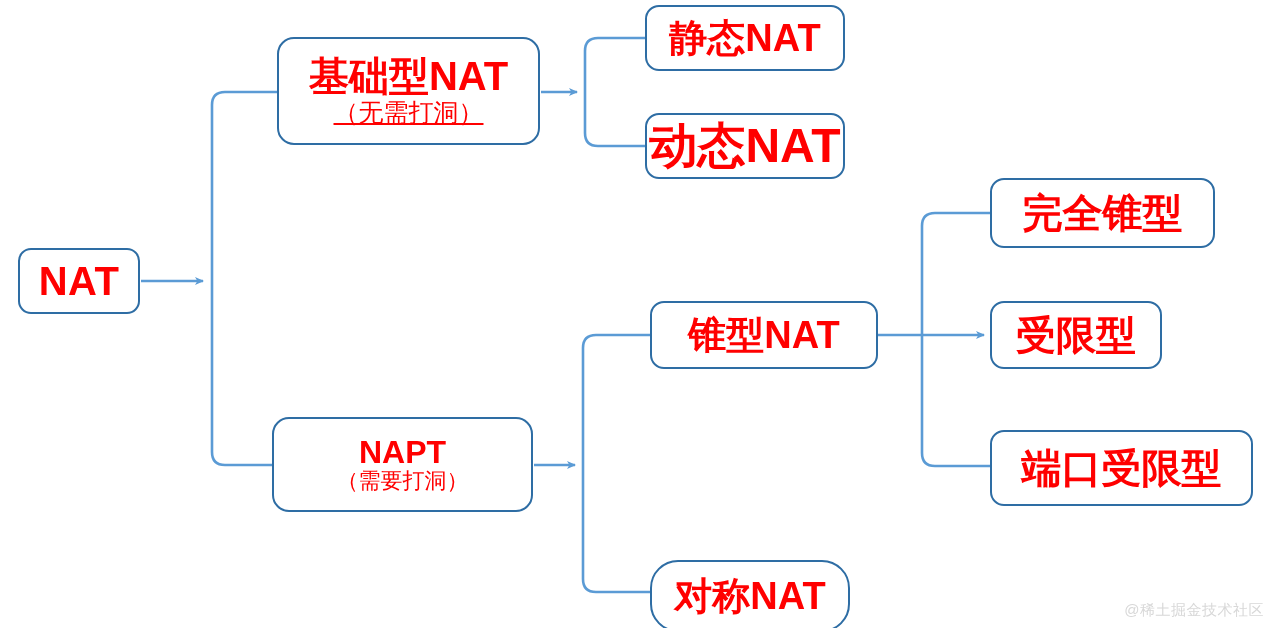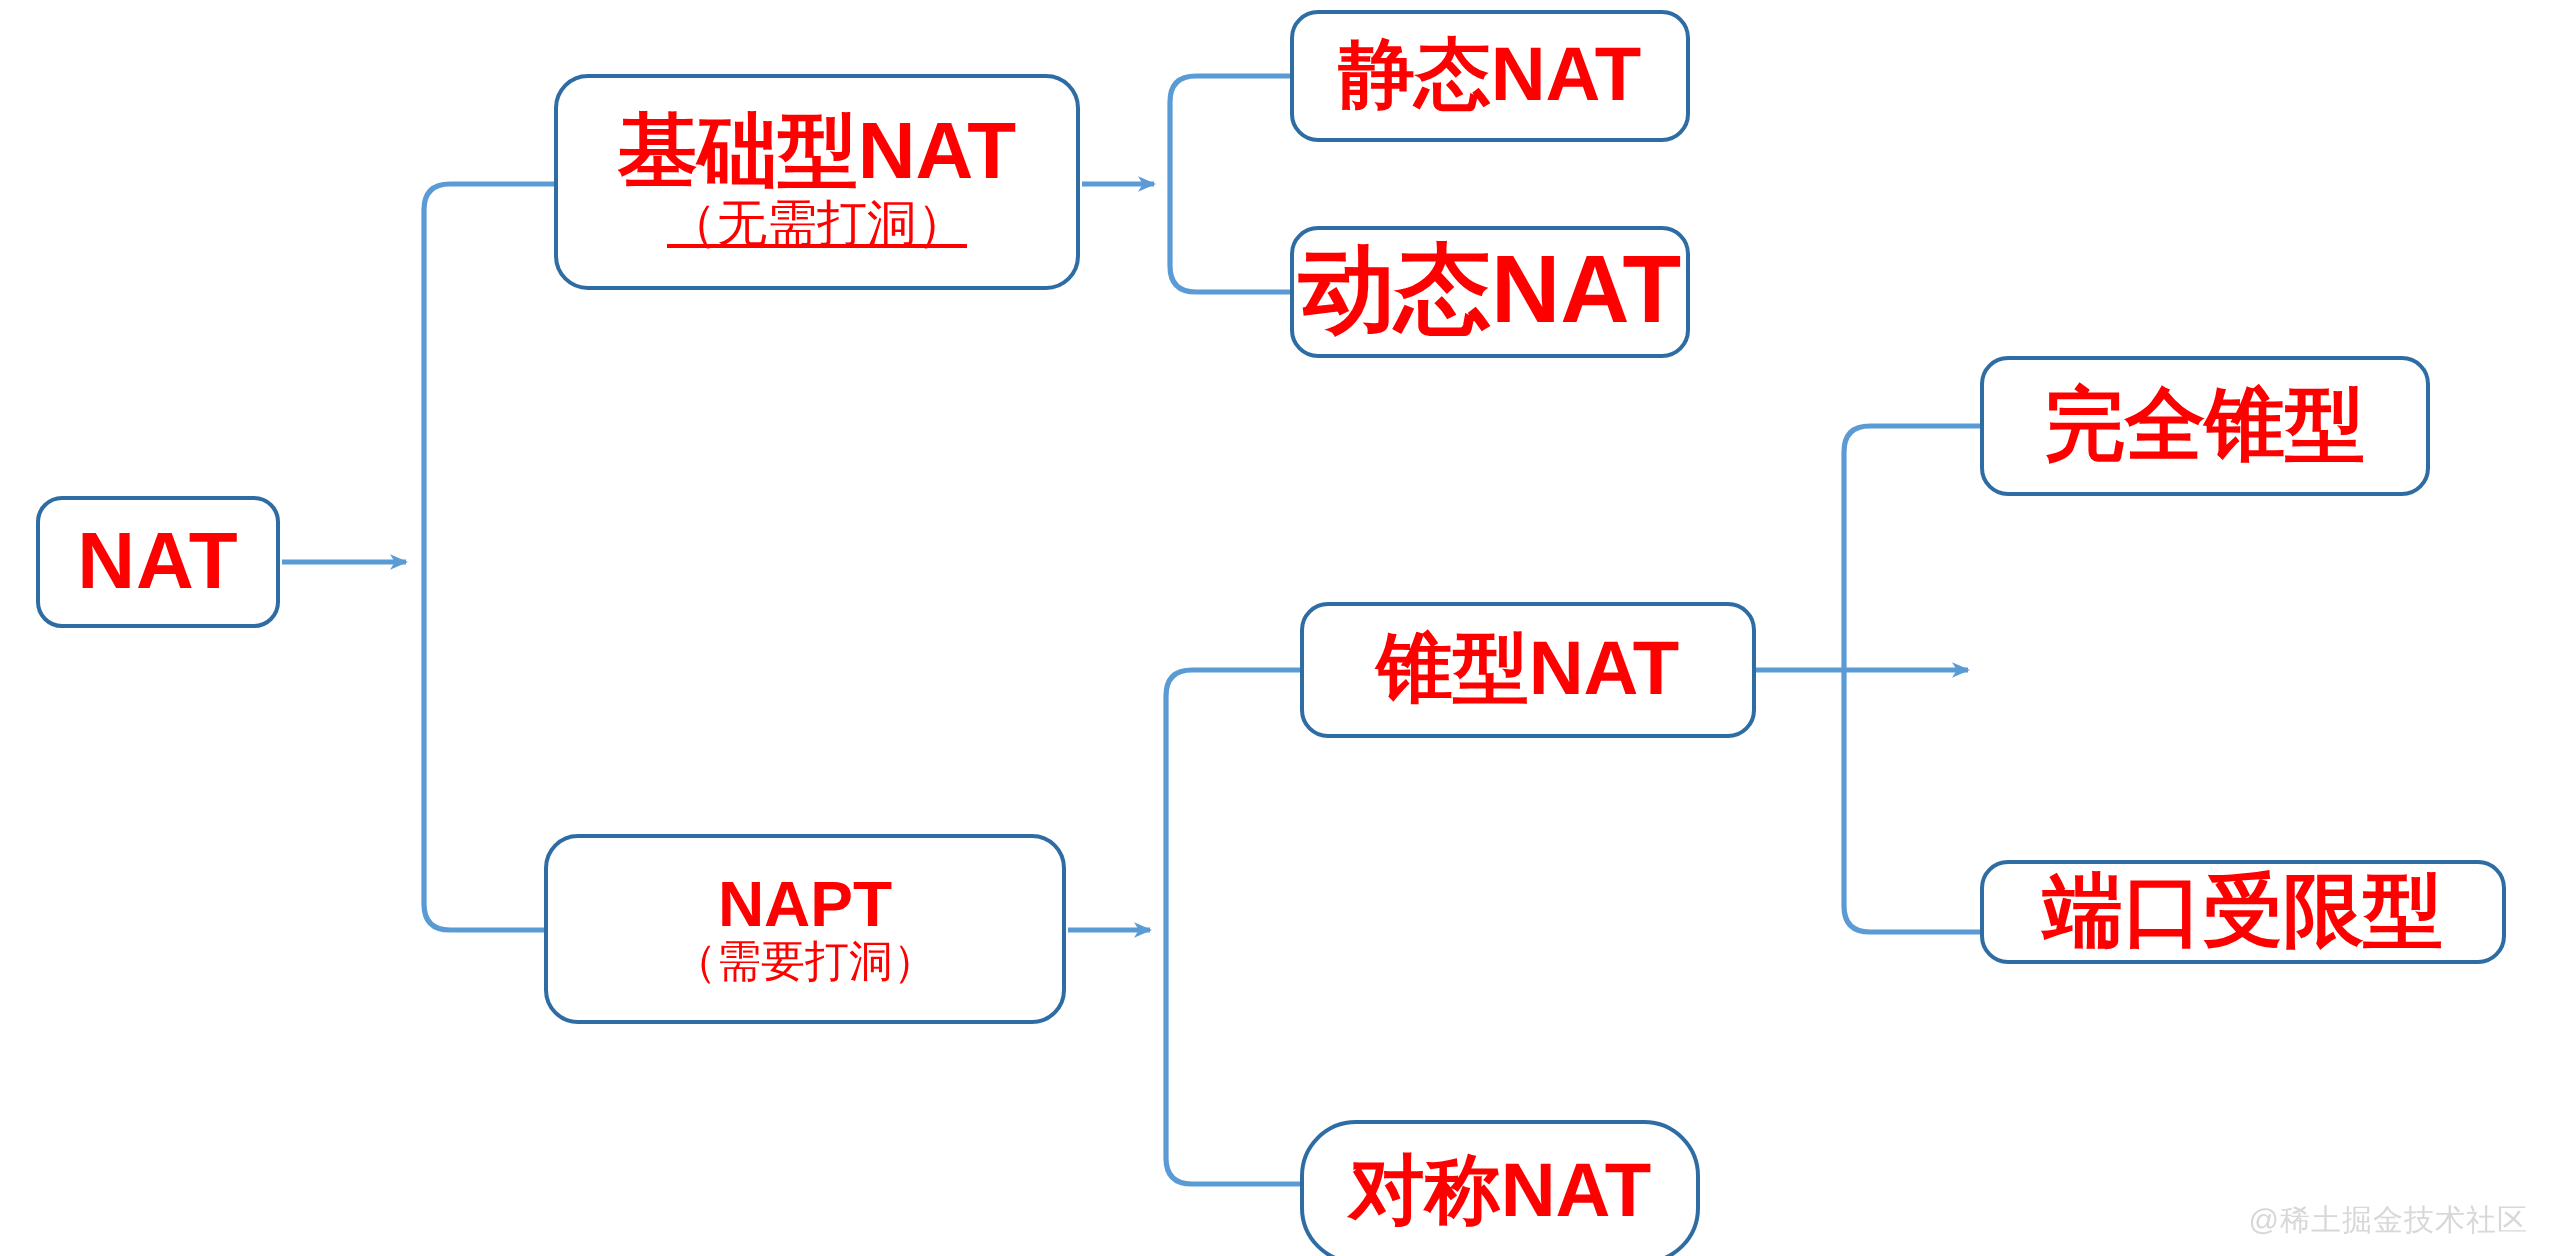--- a/index.html
+++ b/index.html
@@ -43,21 +43,21 @@
 
   #n-sym        {left:650px;top:560px; width:200px; height:72px;border-radius:28px;}
   #n-sym .t1    {font-size:38px;font-weight:bold;}
 
   #n-full       {left:990px;top:178px; width:225px; height:70px;}
   #n-full .t1   {font-size:40px;font-weight:bold;}
 
   #n-rest       {left:990px;top:301px; width:172px; height:68px;}
   #n-rest .t1   {font-size:40px;font-weight:bold;}
 
-  #n-portrest   {left:990px;top:430px; width:263px; height:52px;}
+  #n-portrest   {left:990px;top:430px; width:263px; height:76px;}
   #n-portrest .t1{font-size:40px;font-weight:bold;}
 
   #watermark{
     position:absolute;right:22px;bottom:8px;
     font-size:15px;color:#D8D8D8;letter-spacing:.5px;
     white-space:nowrap;z-index:4;
   }
 </style>
 </head>
 <body>
@@ -118,20 +118,23 @@
   </div>
 
   <div class="node" id="n-sym">
     <span class="t1">对称NAT</span>
   </div>
 
   <div class="node" id="n-full">
     <span class="t1">完全锥型</span>
   </div>
 
+  <div class="node" id="n-rest">
+    <span class="t1">受限型</span>
+  </div>
 
   <div class="node" id="n-portrest">
     <span class="t1">端口受限型</span>
   </div>
 
   <div id="watermark">@稀土掘金技术社区</div>
 
 </div>
 
 </body></html>

